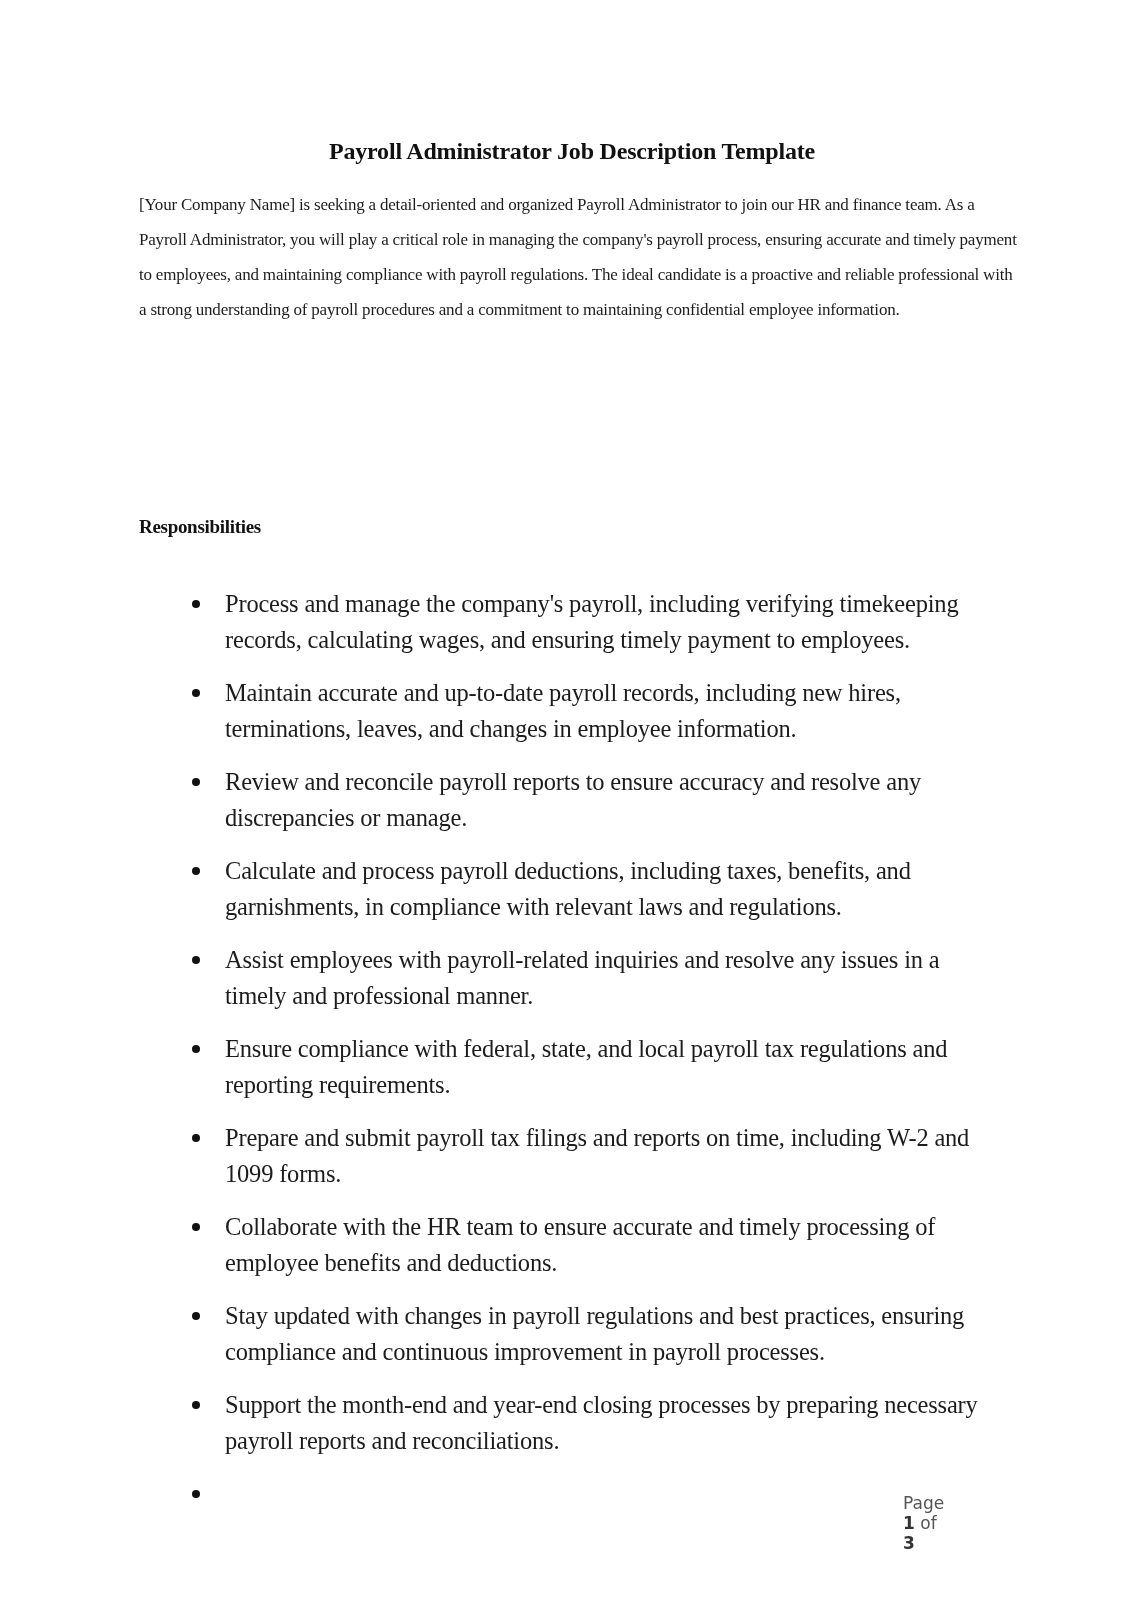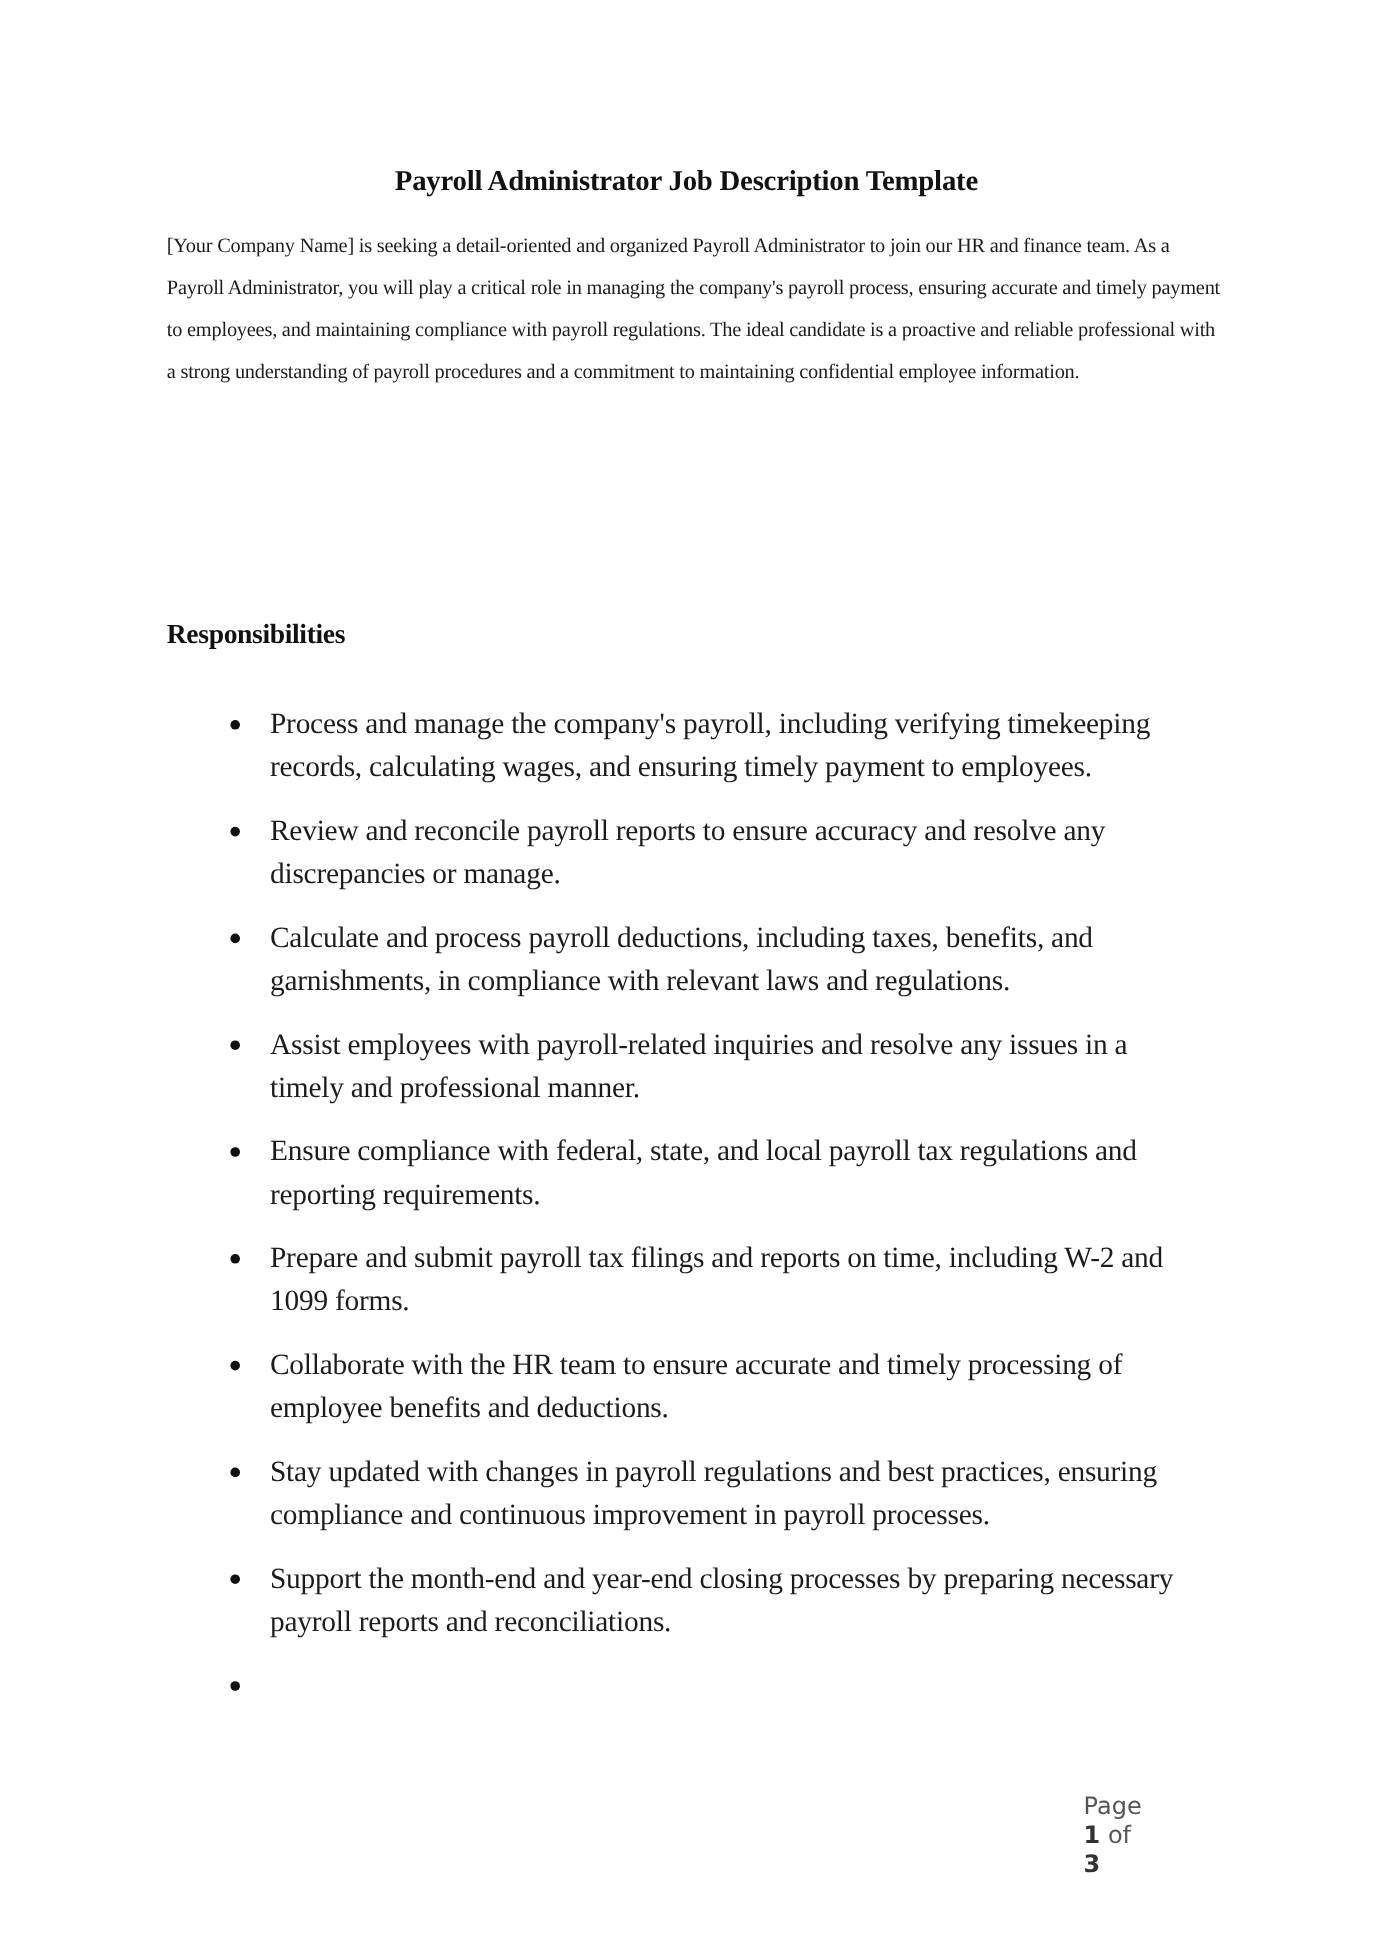--- a/index.html
+++ b/index.html
@@ -1,35 +1,36 @@
 <!DOCTYPE html>
 <html><head>
   <meta charset="utf-8">
   <style>
     html, body { margin: 0; padding: 0; background: #ffffff; }
     body { width: 1144px; height: 1620px; position: relative; overflow: hidden; }
     .page { position: absolute; left: 0; top: 0; width: 911px; height: 1620px; background: #fff; color: #1a1a1a; font-family: "Liberation Serif", "DejaVu Serif", serif; }
     .title { position: absolute; top: 138px; left: 0; width: 1144px; text-align: center; font-weight: bold; font-size: 24px; color: #111; letter-spacing: -0.2px; }
     .intro { position: absolute; top: 187px; left: 139px; width: 880px; font-size: 17px; line-height: 35px; color: #1c1c1c; letter-spacing: -0.2px; }
-    .section-heading { position: absolute; top: 516px; left: 139px; font-size: 23px; font-weight: bold; color: #111; letter-spacing: -0.3px; }
+    .section-heading { position: absolute; top: 516px; left: 139px; font-size: 19px; font-weight: bold; color: #111; letter-spacing: -0.3px; }
     .resp-list { position: absolute; top: 568px; left: 167px; width: 850px; margin: 0; padding: 0; list-style: none; font-size: 24.5px; line-height: 35.5px; color: #1c1c1c; letter-spacing: -0.2px; }
     .resp-list li { position: relative; padding-left: 40px; margin: 18px; }
     .bullet { position: absolute; left: 7px; top: 14px; width: 8px; height: 8px; border-radius: 50%; background: #111; }
-    .footer { position: absolute; top: 1493px; left: 903px; font-family: "DejaVu Sans", "Liberation Sans", sans-serif; font-size: 20px; color: #555; }
+    .footer { position: absolute; top: 1493px; left: 903px; font-family: "DejaVu Sans", "Liberation Sans", sans-serif; font-size: 17px; color: #555; }
     .footer b { color: #333; }
   </style>
 </head>
 <body>
 
 <div class="page">
   <div class="title">Payroll Administrator Job Description Template</div>
   <div class="intro">[Your Company Name] is seeking a detail-oriented and organized Payroll Administrator to join our HR and finance team. As a Payroll Administrator, you will play a critical role in managing the company's payroll process, ensuring accurate and timely payment to employees, and maintaining compliance with payroll regulations. The ideal candidate is a proactive and reliable professional with a strong understanding of payroll procedures and a commitment to maintaining confidential employee information.</div>
   <div class="section-heading">Responsibilities</div>
   <ul class="resp-list">
     <li><span class="bullet"></span><span>Process and manage the company's payroll, including verifying timekeeping records, calculating wages, and ensuring timely payment to employees.</span></li>
+    <li><span class="bullet"></span><span>Maintain accurate and up-to-date payroll records, including new hires, terminations, leaves, and changes in employee information.</span></li>
     <li><span class="bullet"></span><span>Review and reconcile payroll reports to ensure accuracy and resolve any discrepancies or manage.</span></li>
     <li><span class="bullet"></span><span>Calculate and process payroll deductions, including taxes, benefits, and garnishments, in compliance with relevant laws and regulations.</span></li>
     <li><span class="bullet"></span><span>Assist employees with payroll-related inquiries and resolve any issues in a timely and professional manner.</span></li>
     <li><span class="bullet"></span><span>Ensure compliance with federal, state, and local payroll tax regulations and reporting requirements.</span></li>
     <li><span class="bullet"></span><span>Prepare and submit payroll tax filings and reports on time, including W-2 and 1099 forms.</span></li>
     <li><span class="bullet"></span><span>Collaborate with the HR team to ensure accurate and timely processing of employee benefits and deductions.</span></li>
     <li><span class="bullet"></span><span>Stay updated with changes in payroll regulations and best practices, ensuring compliance and continuous improvement in payroll processes.</span></li>
     <li><span class="bullet"></span><span>Support the month-end and year-end closing processes by preparing necessary payroll reports and reconciliations.</span></li>
     <li><span class="bullet"></span></li>
   </ul>

